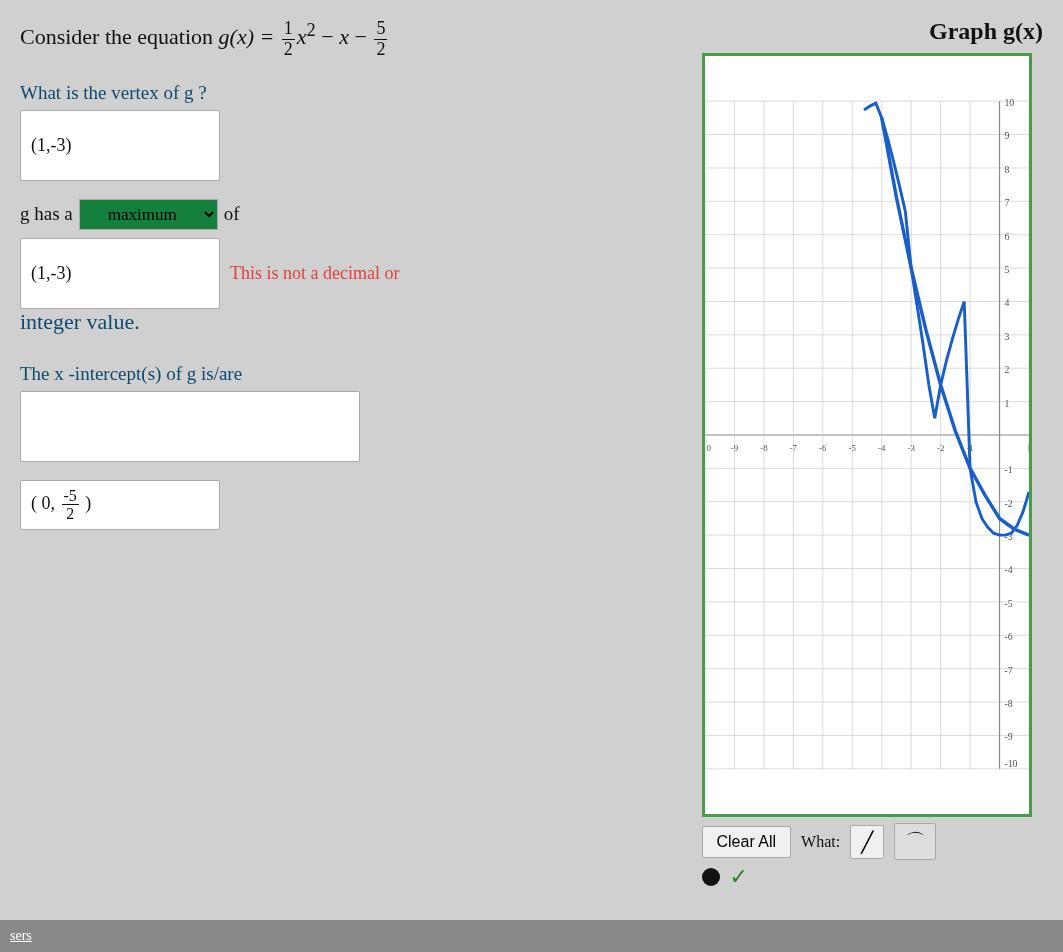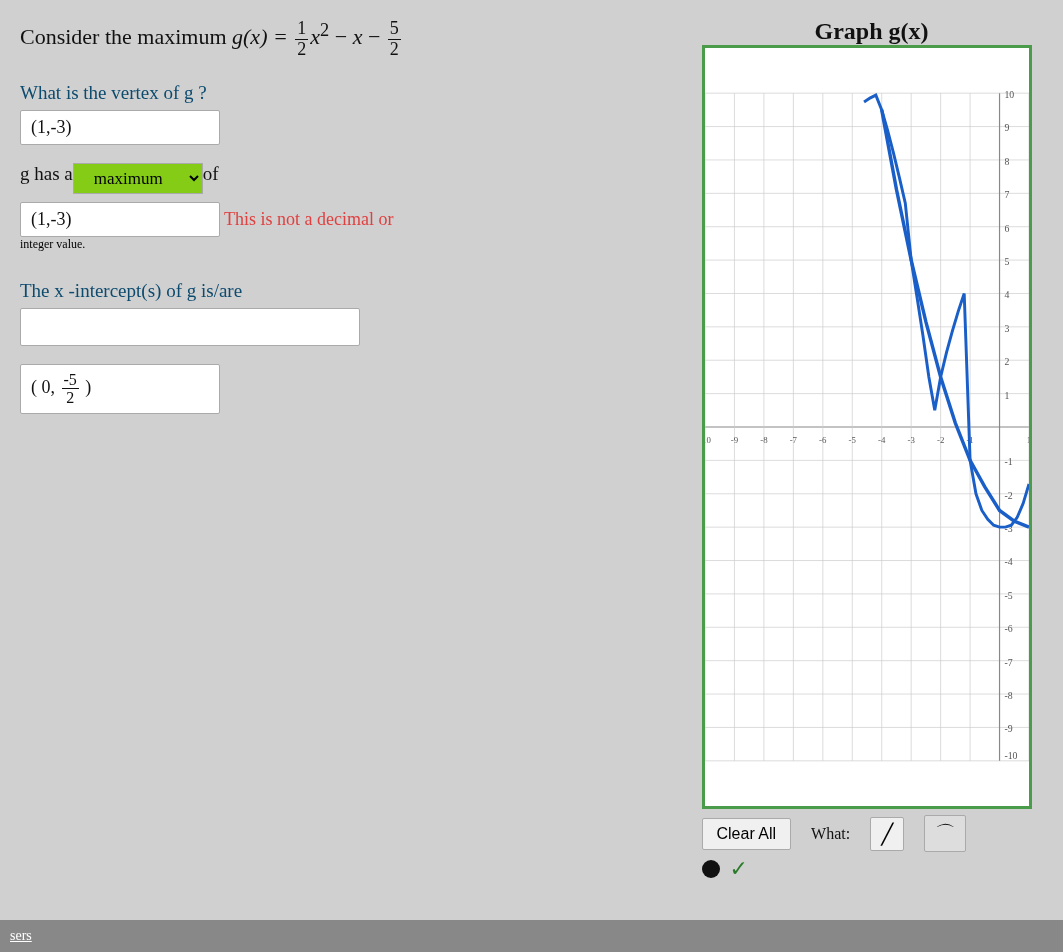--- a/index.html
+++ b/index.html
@@ -73,69 +73,72 @@
 
     .question-label {
       font-size: 19px;
       color: #0c4a6e;
       margin-bottom: 6px;
     }
 
     .answer-box {
       border: 1.5px solid #aaa;
       background: #fff;
-      padding: 6px 10px;
+      padding: 24px 10px;
       font-size: 18px;
       color: #111;
       display: inline-block;
       min-width: 200px;
       min-height: 34px;
       border-radius: 2px;
     }
 
     .answer-box.wide {
       min-width: 340px;
     }
 
     
     .dropdown-row {
       display: flex;
+      align-items: center;
+      gap: 6px;
       font-size: 19px;
       color: #111;
       margin-bottom: 8px;
     }
 
     .dropdown-select {
       border: 1.5px solid #aaa;
-      background: #84cc16;
-      padding: 4px 16px;
+      background: #15803d;
+      padding: 4px 24px;
       font-size: 17px;
       font-family: Georgia, serif;
       cursor: pointer;
       min-width: 130px;
     }
 
     .error-text {
       color: #e04040;
       font-size: 18px;
+      margin-left: 6px;
     }
 
     .error-line {
-      color: #000000;
-      font-size: 12px;
+      color: #0c4a6e;
+      font-size: 22px;
       margin-bottom: 28px;
     }
 
     
     .graph-title {
       font-size: 24px;
       color: #111;
       font-weight: bold;
-      margin-bottom: 0;
-      text-align: center;
+      margin-bottom: 8px;
+      text-align: right;
       width: 100%;
       padding-left: 10px;
     }
 
     .graph-area {
       position: relative;
       background: #fff;
       border: 3px solid #4a9c4a;
       width: 330px;
       height: 764px;
@@ -144,21 +147,21 @@
 
     .graph-canvas {
       width: 100%;
       height: 100%;
     }
 
     
     .graph-controls {
       display: flex;
       align-items: center;
-      gap: 20px;
+      gap: 10px;
       margin-top: 6px;
       width: 330px;
     }
 
     .clear-all-btn {
       background: #f0f0f0;
       border: 1.5px solid #aaa;
       padding: 6px 14px;
       font-size: 16px;
       cursor: pointer;
@@ -239,21 +242,21 @@
     }
   </style>
 </head>
 <body>
 
 <div class="main-container">
 
   <div class="left-panel">
 
     <div class="function-title">
-      <span>Consider the maximum </span><span class="math-expr"><em>g</em>(<em>x</em>) = </span><span class="frac">
+      <span>Consider the equation </span><span class="math-expr"><em>g</em>(<em>x</em>) = </span><span class="frac">
           <span class="frac-num">1</span>
           <span class="frac-den">2</span>
         </span><em>x</em><sup>2</sup><span> − </span><em>x</em><span> − </span><span class="frac">
           <span class="frac-num">5</span>
           <span class="frac-den">2</span>
         </span>
     </div>
 
     <div class="section">
       <div class="question-label">What is the vertex of g ?</div>

